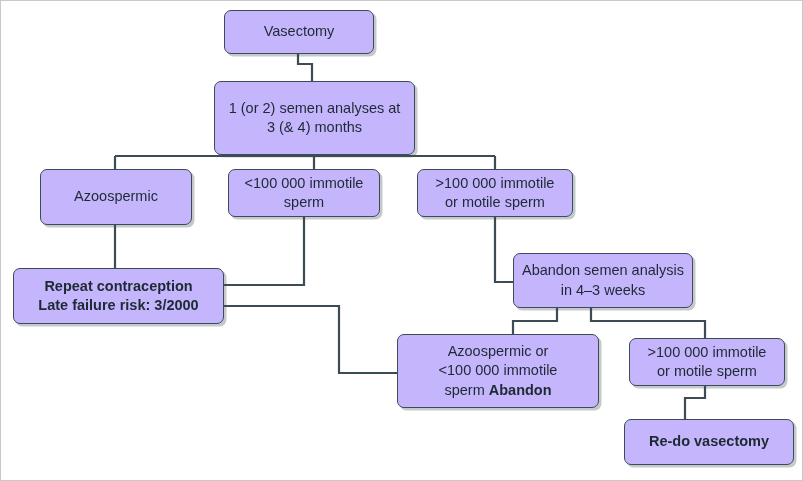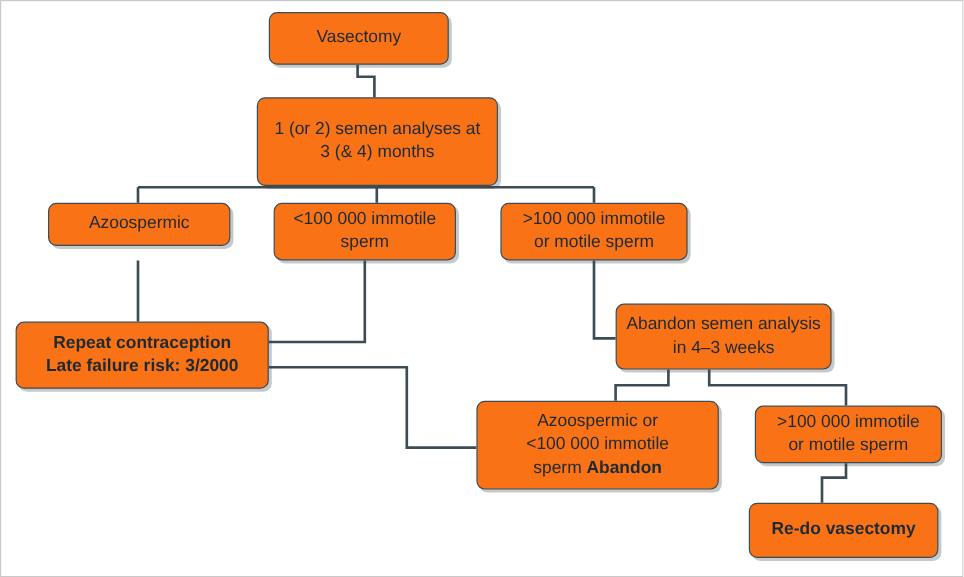--- a/index.html
+++ b/index.html
@@ -21,21 +21,21 @@
     position: absolute;
     left: 0;
     top: 0;
     width: 803px;
     height: 481px;
     pointer-events: none;
   }
   .node {
     position: absolute;
     box-sizing: border-box;
-    background: #f97316;
+    background: #c4b5fd;
     border: 1.6px solid #3c4c55;
     border-radius: 7px;
     box-shadow: 2.5px 2.5px 0 0 rgba(60,76,85,0.30);
     color: #1d2a33;
     font-size: 14.5px;
     line-height: 1.32;
     text-align: center;
     display: flex;
     align-items: center;
     justify-content: center;
@@ -81,21 +81,21 @@
     <span class="txt">Vasectomy</span>
   </div>
 
   <div class="node" style="left:213px; top:80px; width:201px; height:74px;">
     <span class="txt">
       <span>1 (or 2) semen analyses at</span><br>
       <span>3 (&amp; 4) months</span>
     </span>
   </div>
 
-  <div class="node" style="left:39px; top:168px; width:152px; height:36px;justify-content:center;">
+  <div class="node" style="left:39px; top:168px; width:152px; height:56px;justify-content:center;">
     <span class="txt">Azoospermic</span>
   </div>
 
   <div class="node" style="left:227px; top:168px; width:152px; height:48px;">
     <span class="txt">
       <span>&lt;100 000 immotile</span><br>
       <span>sperm</span>
     </span>
   </div>
 
@@ -128,17 +128,17 @@
     </span>
   </div>
 
   <div class="node" style="left:628px; top:337px; width:156px; height:48px;">
     <span class="txt">
       <span>&gt;100 000 immotile</span><br>
       <span>or motile sperm</span>
     </span>
   </div>
 
-  <div class="node bold-node" style="left:623px; top:418px; width:158px; height:46px;">
+  <div class="node bold-node" style="left:623px; top:418px; width:170px; height:46px;">
     <span class="txt">Re-do vasectomy</span>
   </div>
 
 </div>
 
 </body></html>

